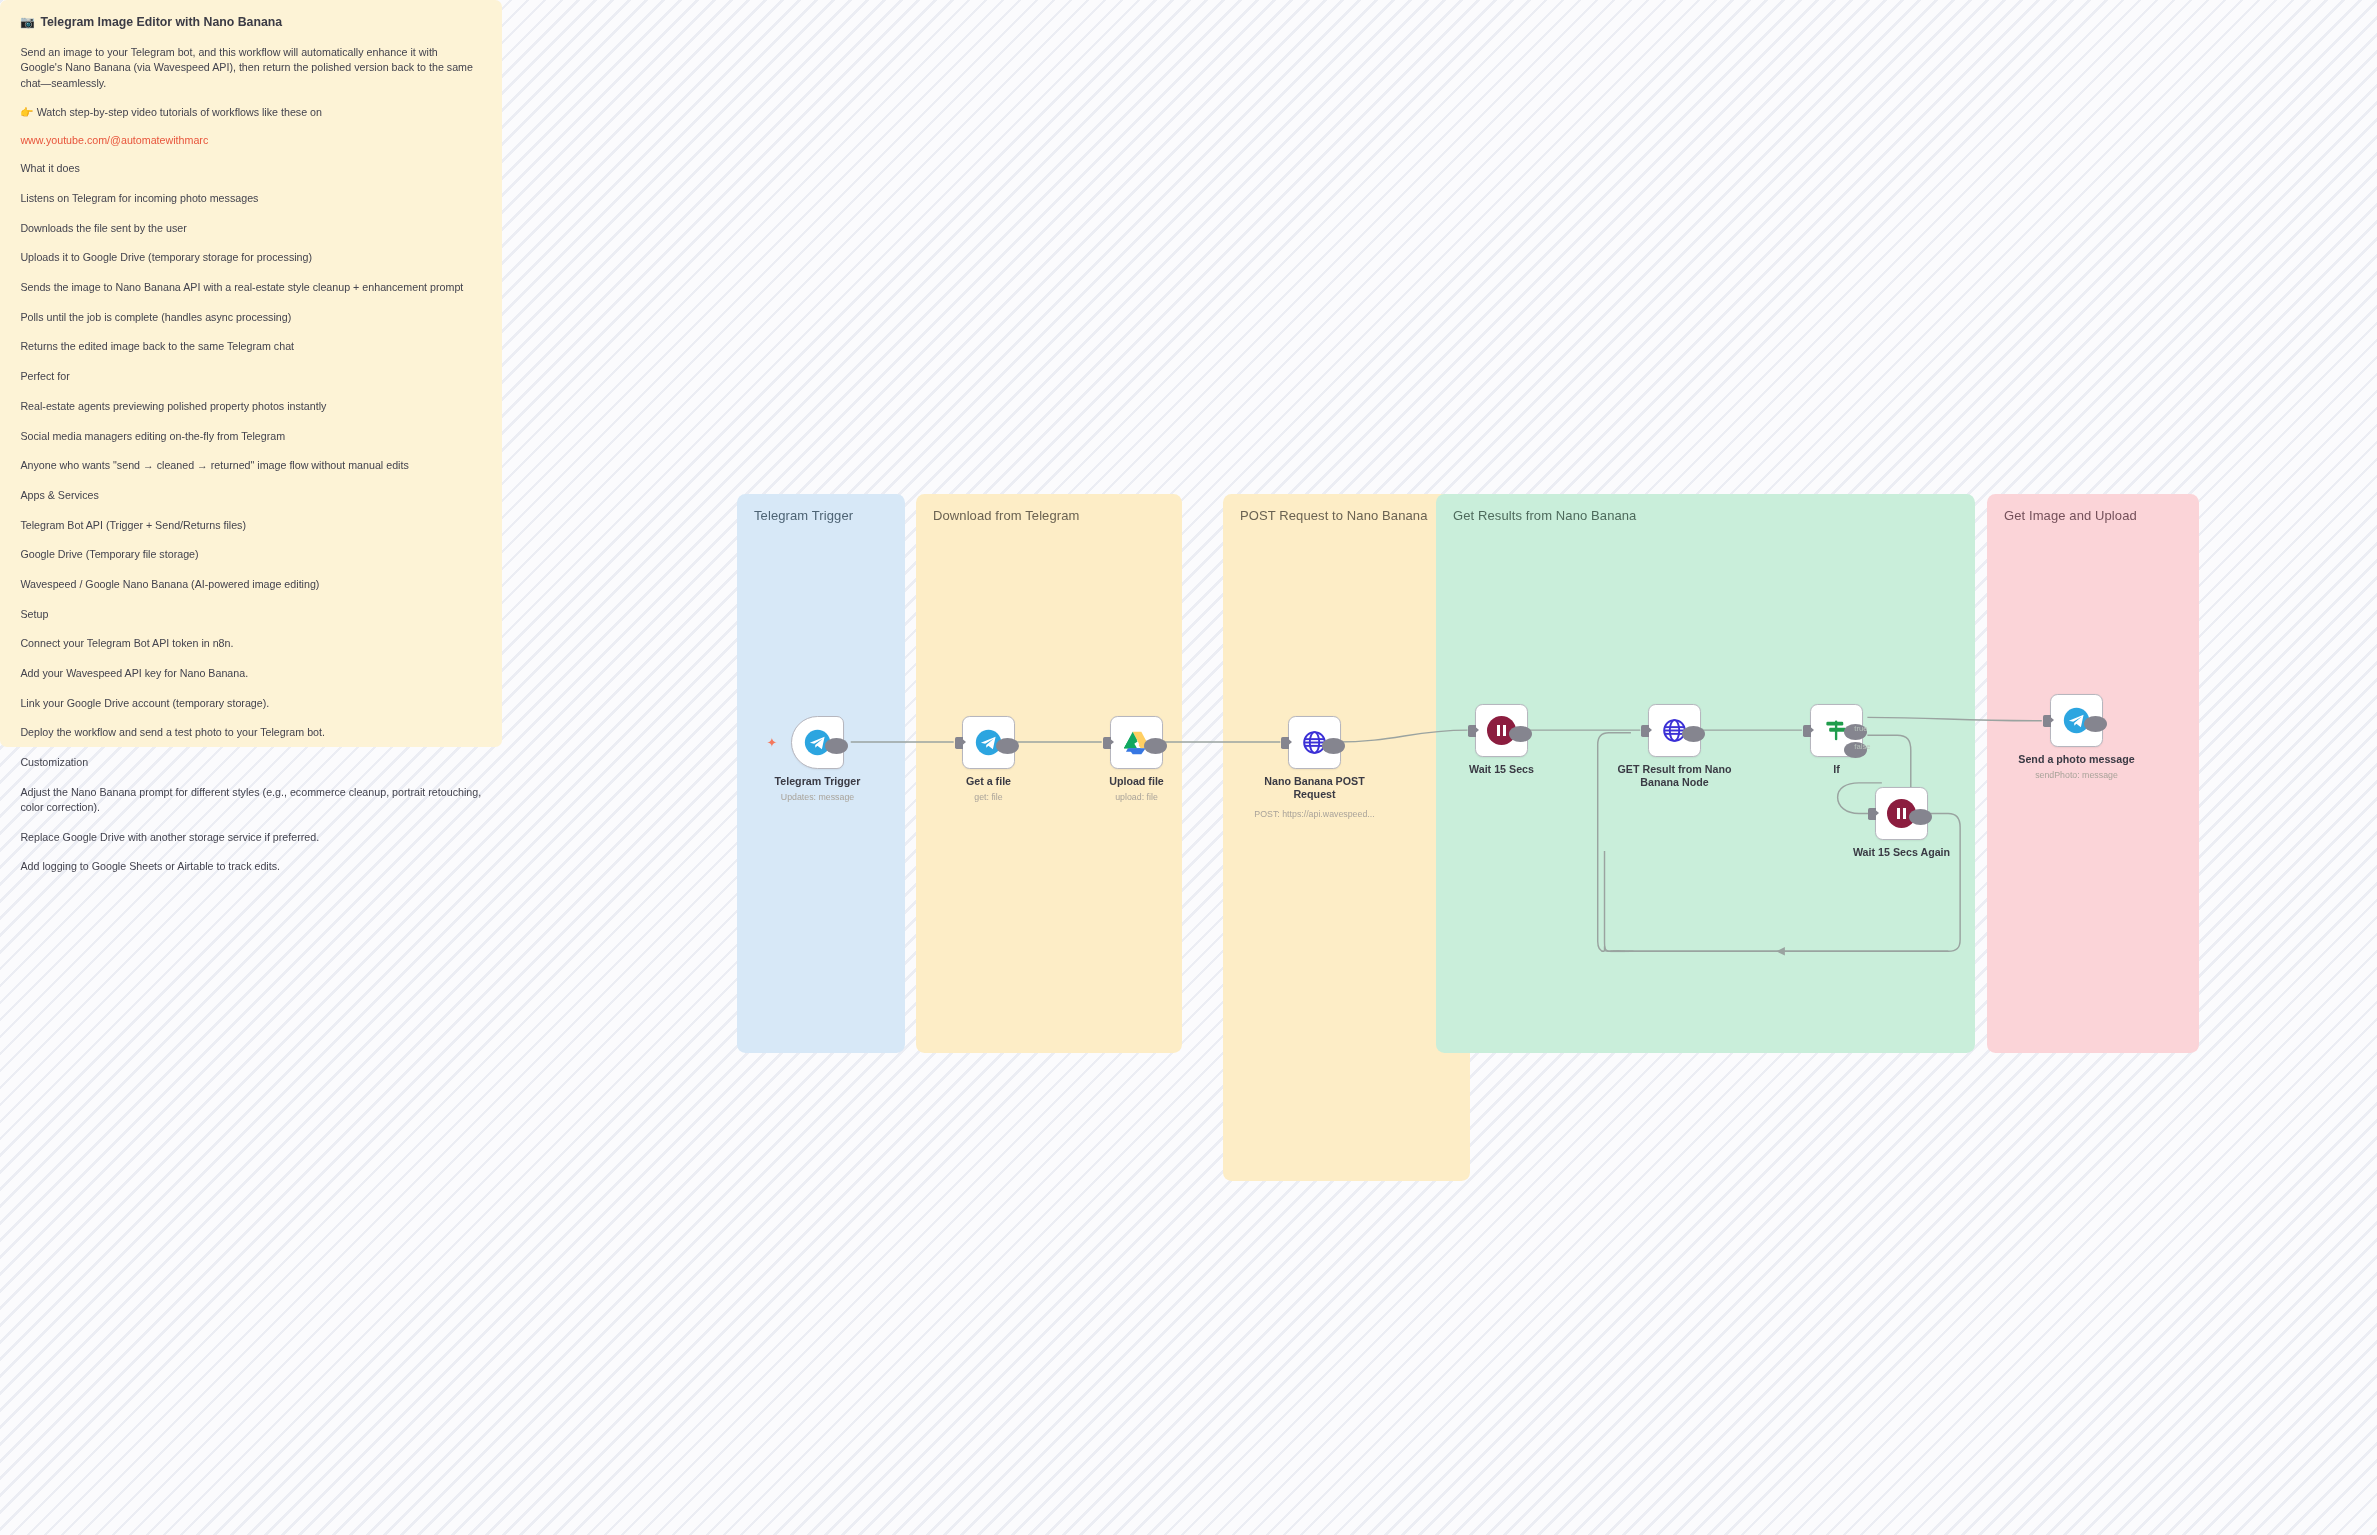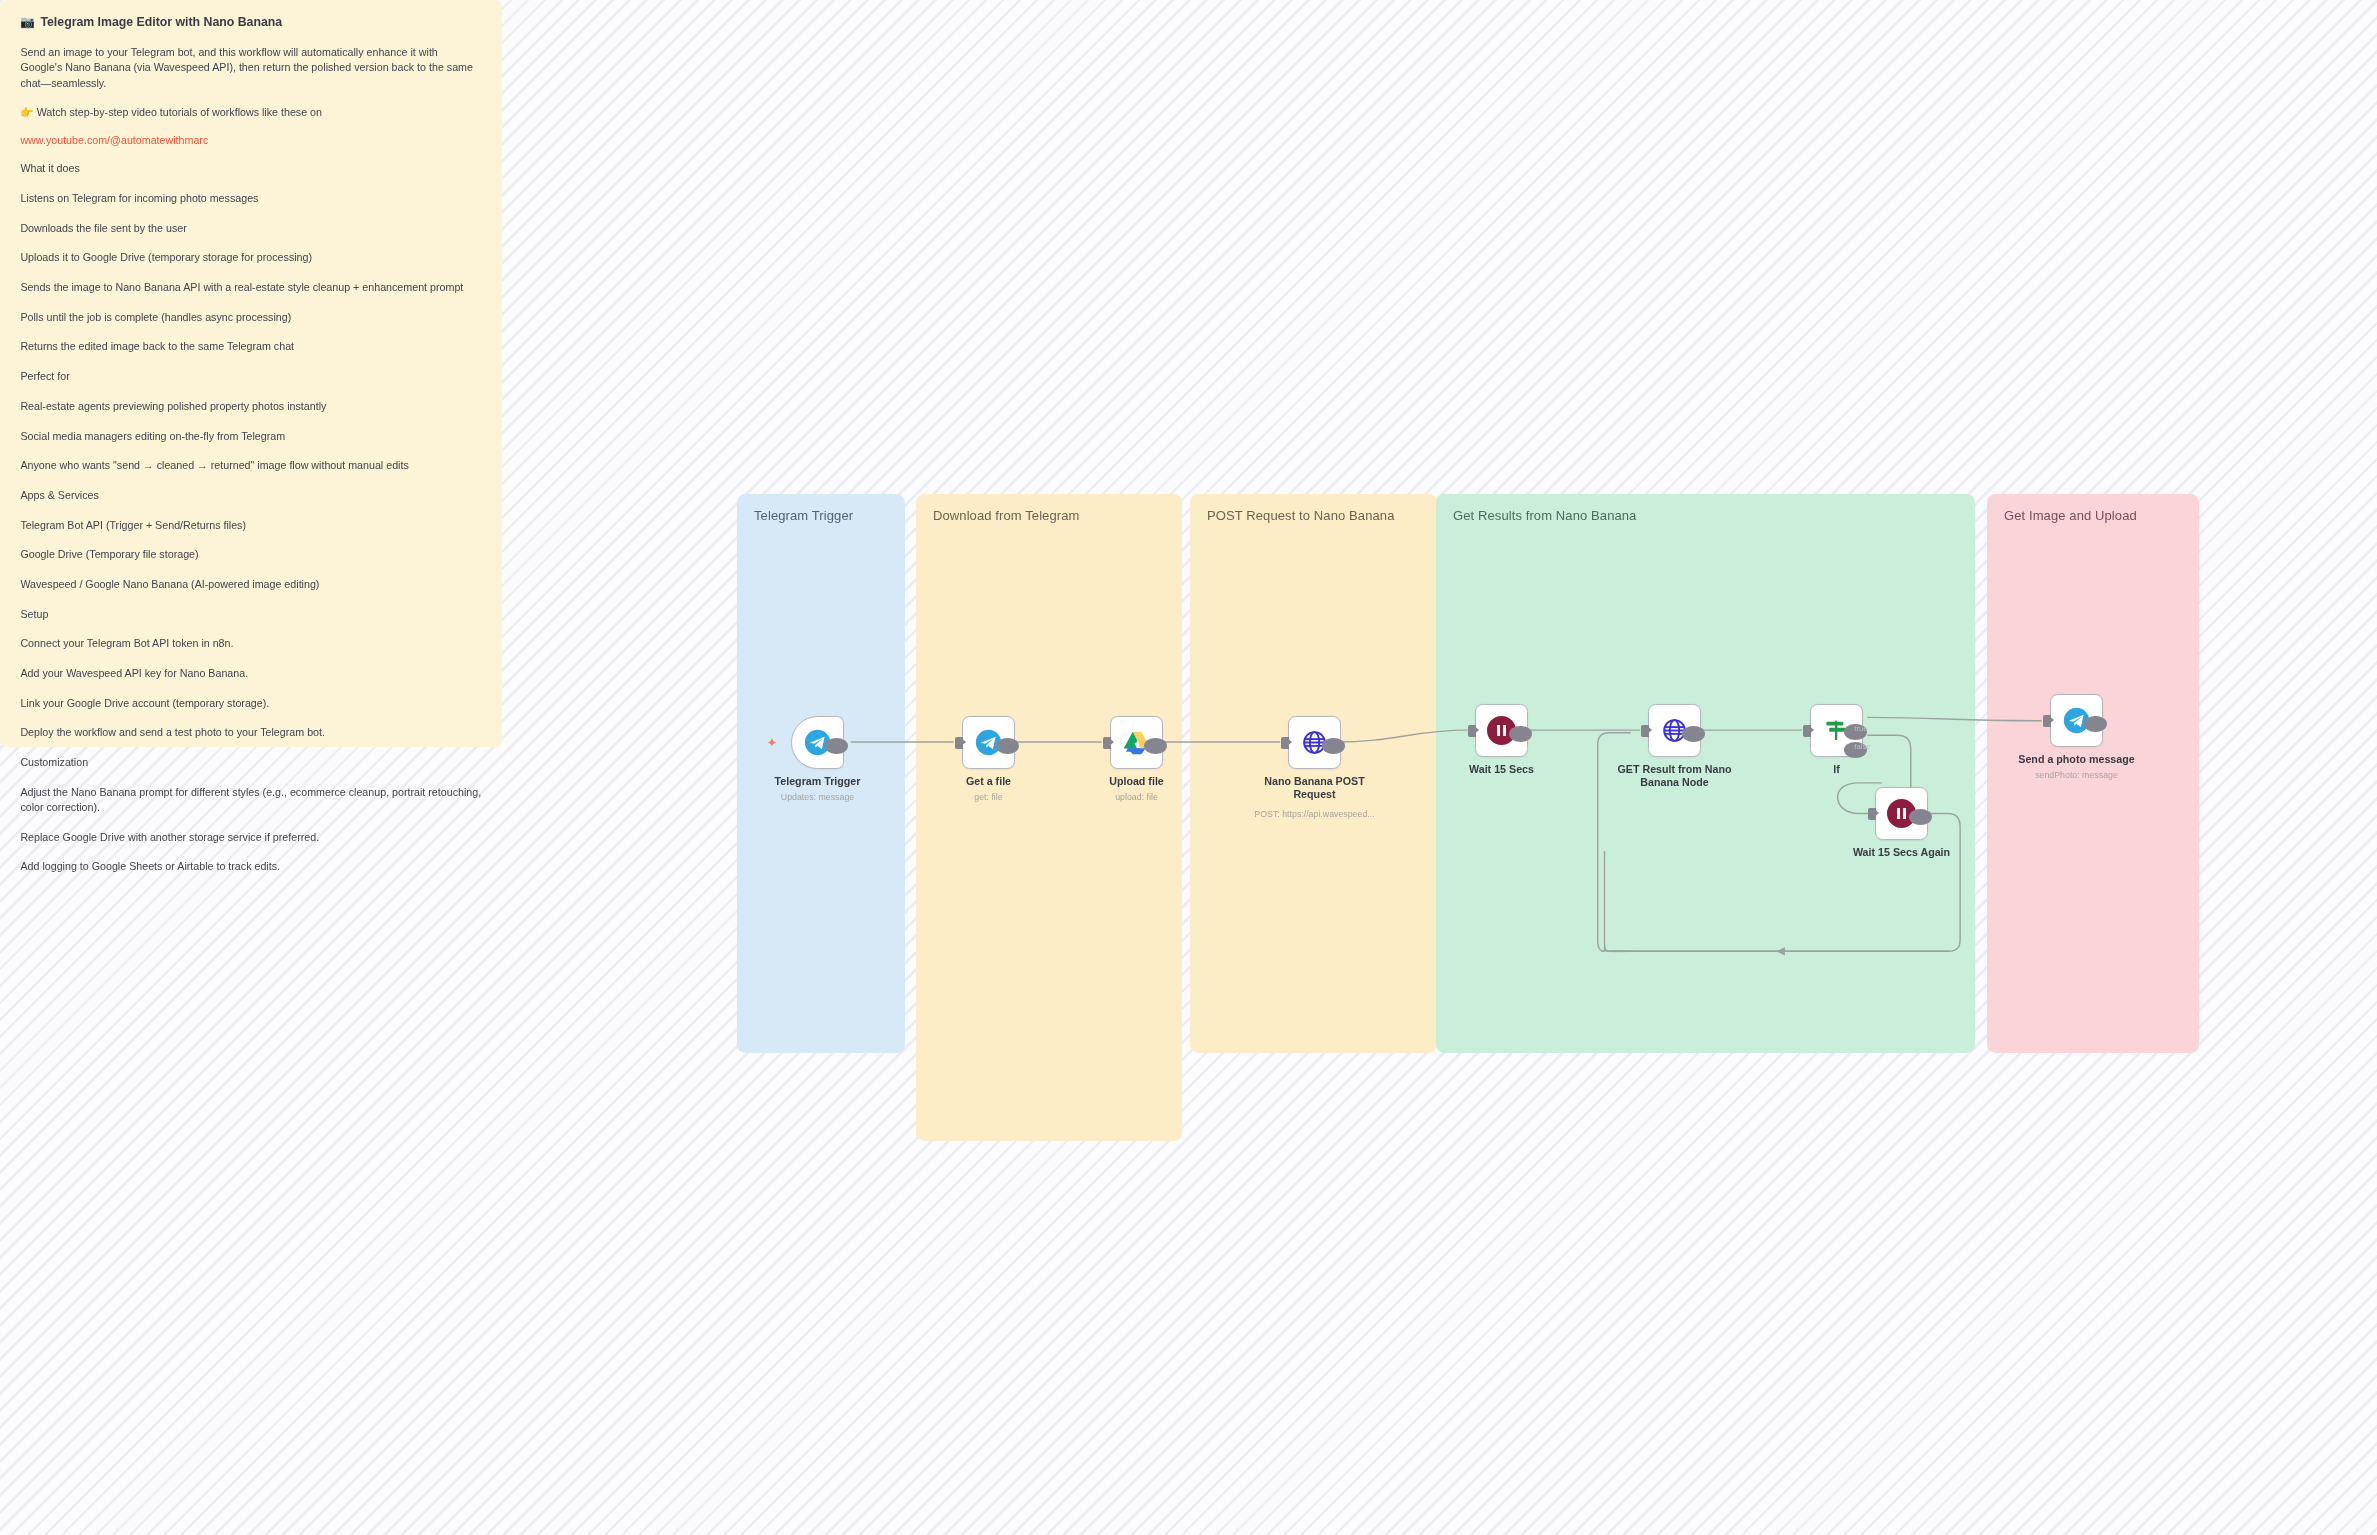--- a/index.html
+++ b/index.html
@@ -66,22 +66,22 @@
     font-size: 10.7px;
     line-height: 1.42;
     color: #43434e;
     margin-bottom: 14.5px;
   }
   .doc-p.tight { margin-bottom: 13.6px; }
   .doc-link { color: #e8553c; text-decoration: none; display:block; margin-top:12px;}
 
   
   .sec-blue   { left: 737px;  top: 494px; width: 168px; height: 559px; background:#d7e8f7; }
-  .sec-yellow1{ left: 916px; top: 494px; width: 266px; height: 647px; background:#fdedc6; }
-  .sec-yellow2{ left: 1190px; top: 494px; width: 247px; height: 559px; background:#fdedc6; }
+  .sec-yellow1{ left: 916px; top: 494px; width: 266px; height: 559px; background:#fdedc6; }
+  .sec-yellow2{ left: 1223px; top: 494px; width: 247px; height: 687px; background:#fdedc6; }
   .sec-green  { left: 1436px; top: 494px; width: 539px; height: 559px; background:#c9eeda; }
   .sec-red    { left: 1987px; top: 494px; width: 212px; height: 559px; background:#fbd4d8; }
 
   .sec-blue   .sticky-title { color:#4d6374; }
   .sec-yellow1 .sticky-title,
   .sec-yellow2 .sticky-title { color:#6a6252; }
   .sec-green  .sticky-title { color:#4e6a5c; }
   .sec-red    .sticky-title { color:#74505a; }
 
   

